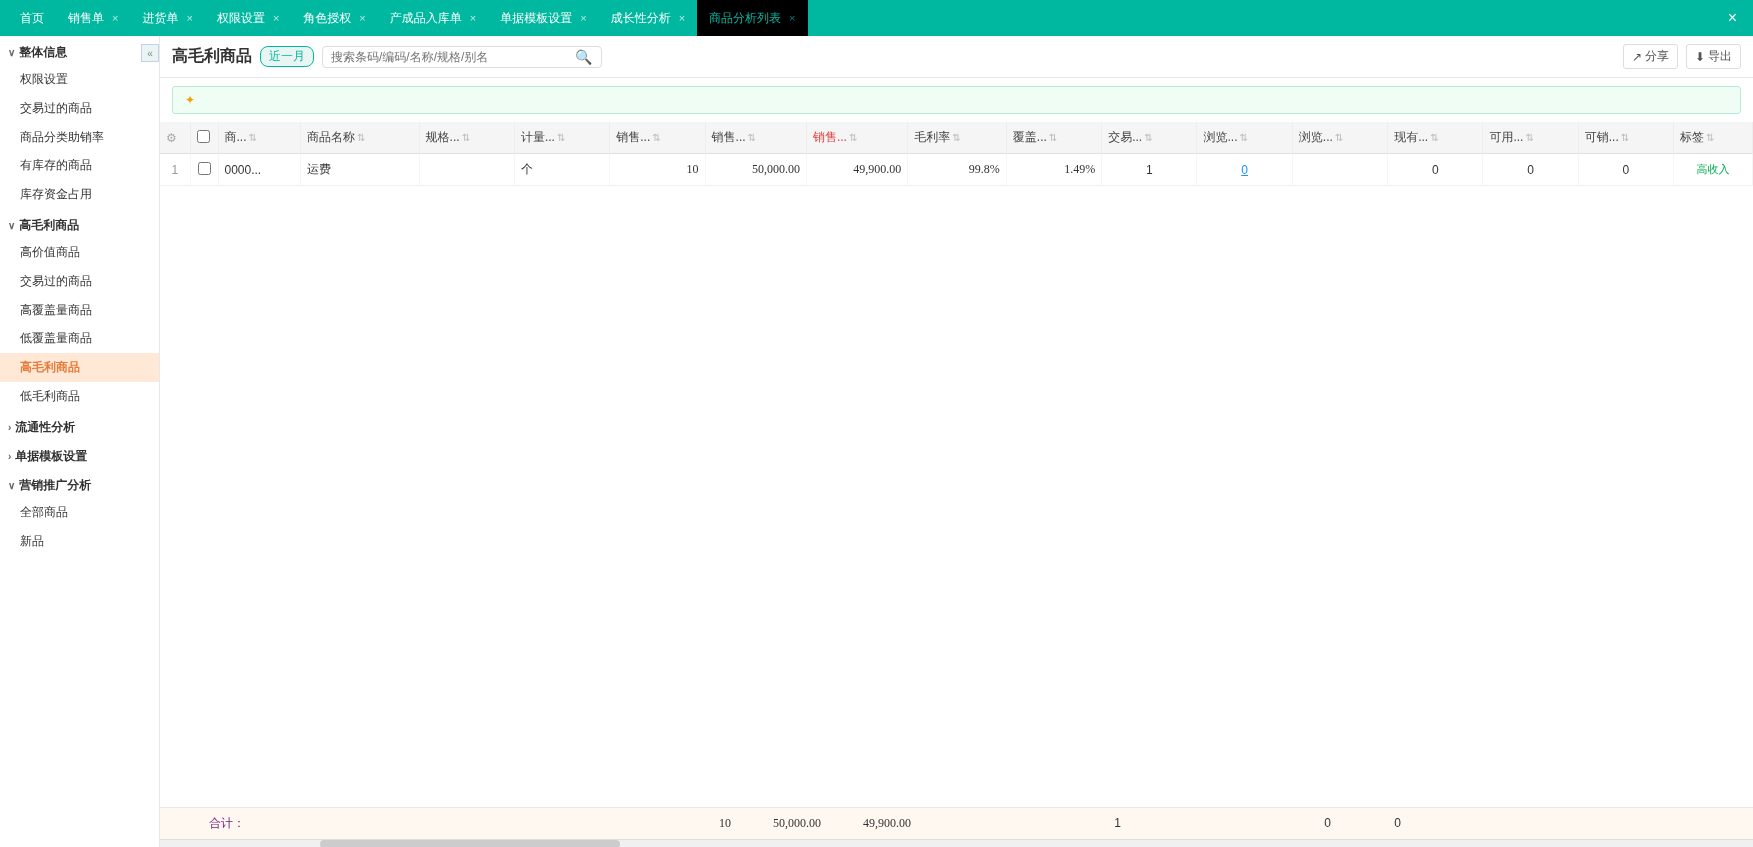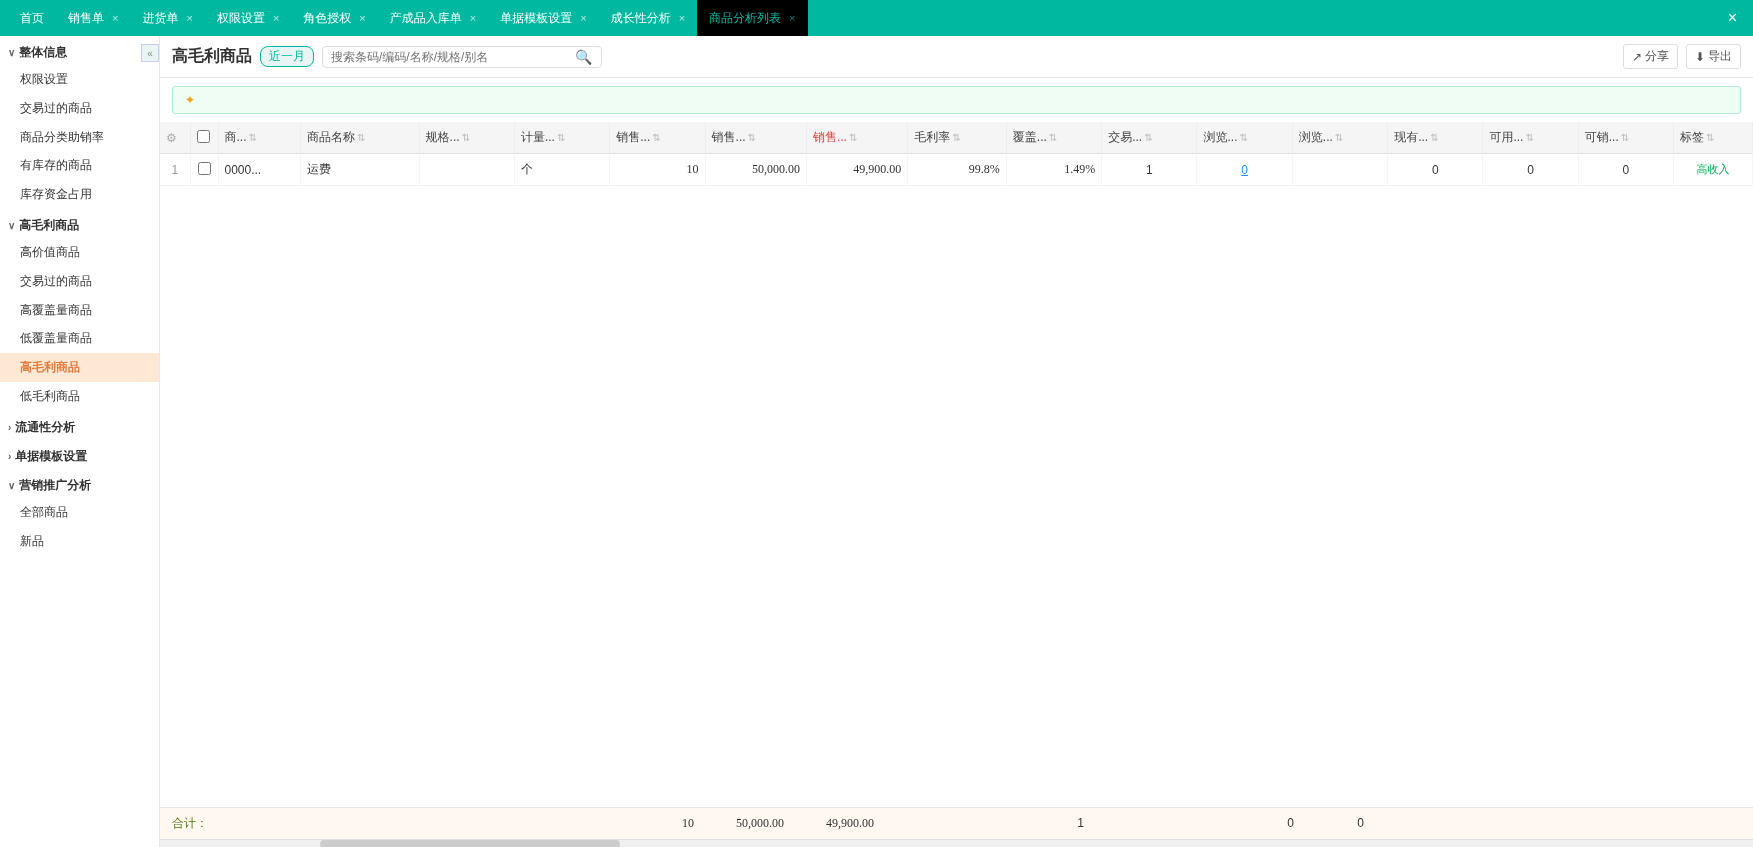--- a/index.html
+++ b/index.html
@@ -225,21 +225,21 @@
     .footer-bar {
       background: #fff8f0;
       border-top: 1px solid #e8e8e8;
       padding: 7px 12px;
       display: flex;
       align-items: center;
       gap: 0;
       flex-shrink: 0;
       font-size: 12px;
     }
-    .footer-label { color: #4d7c0f; min-width: 60px; }
+    .footer-label { color: #701a75; min-width: 60px; margin-left: 37px; }
     .footer-cells {
       display: flex;
       flex: 1;
     }
     .footer-cell {
       padding: 0 6px;
       min-width: 80px;
       color: #333;
       text-align: right;
     }

